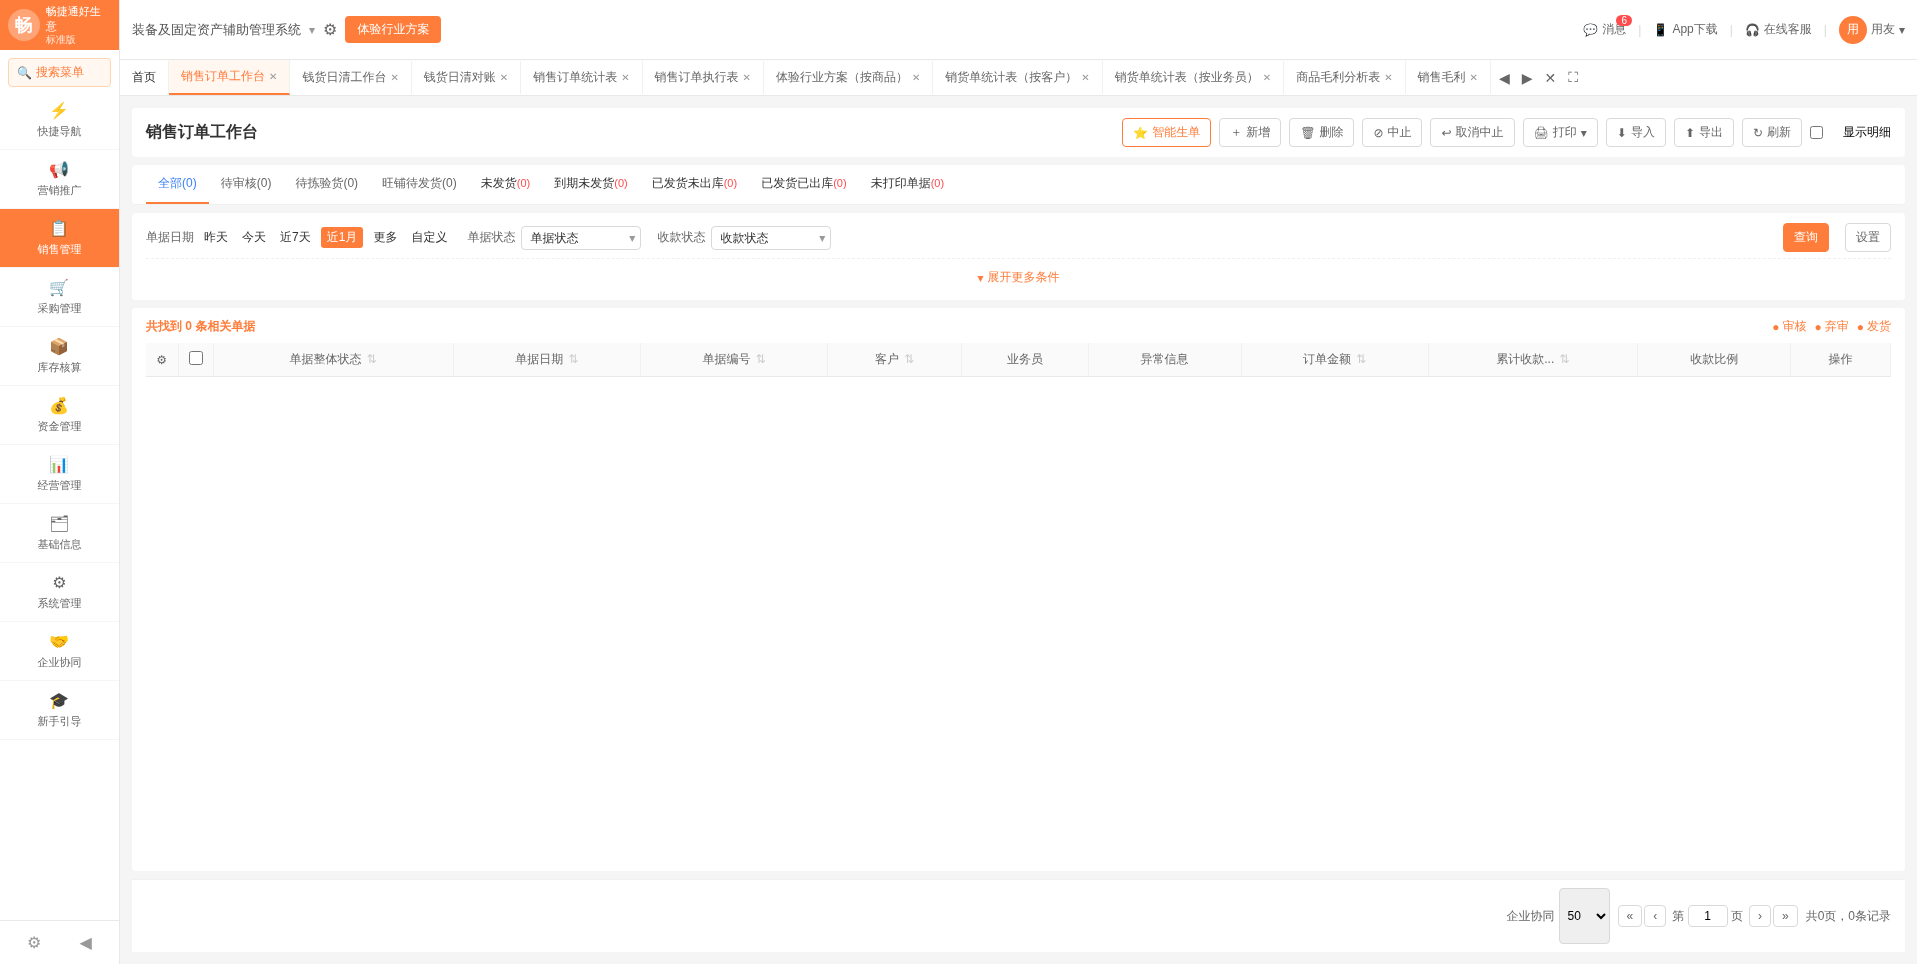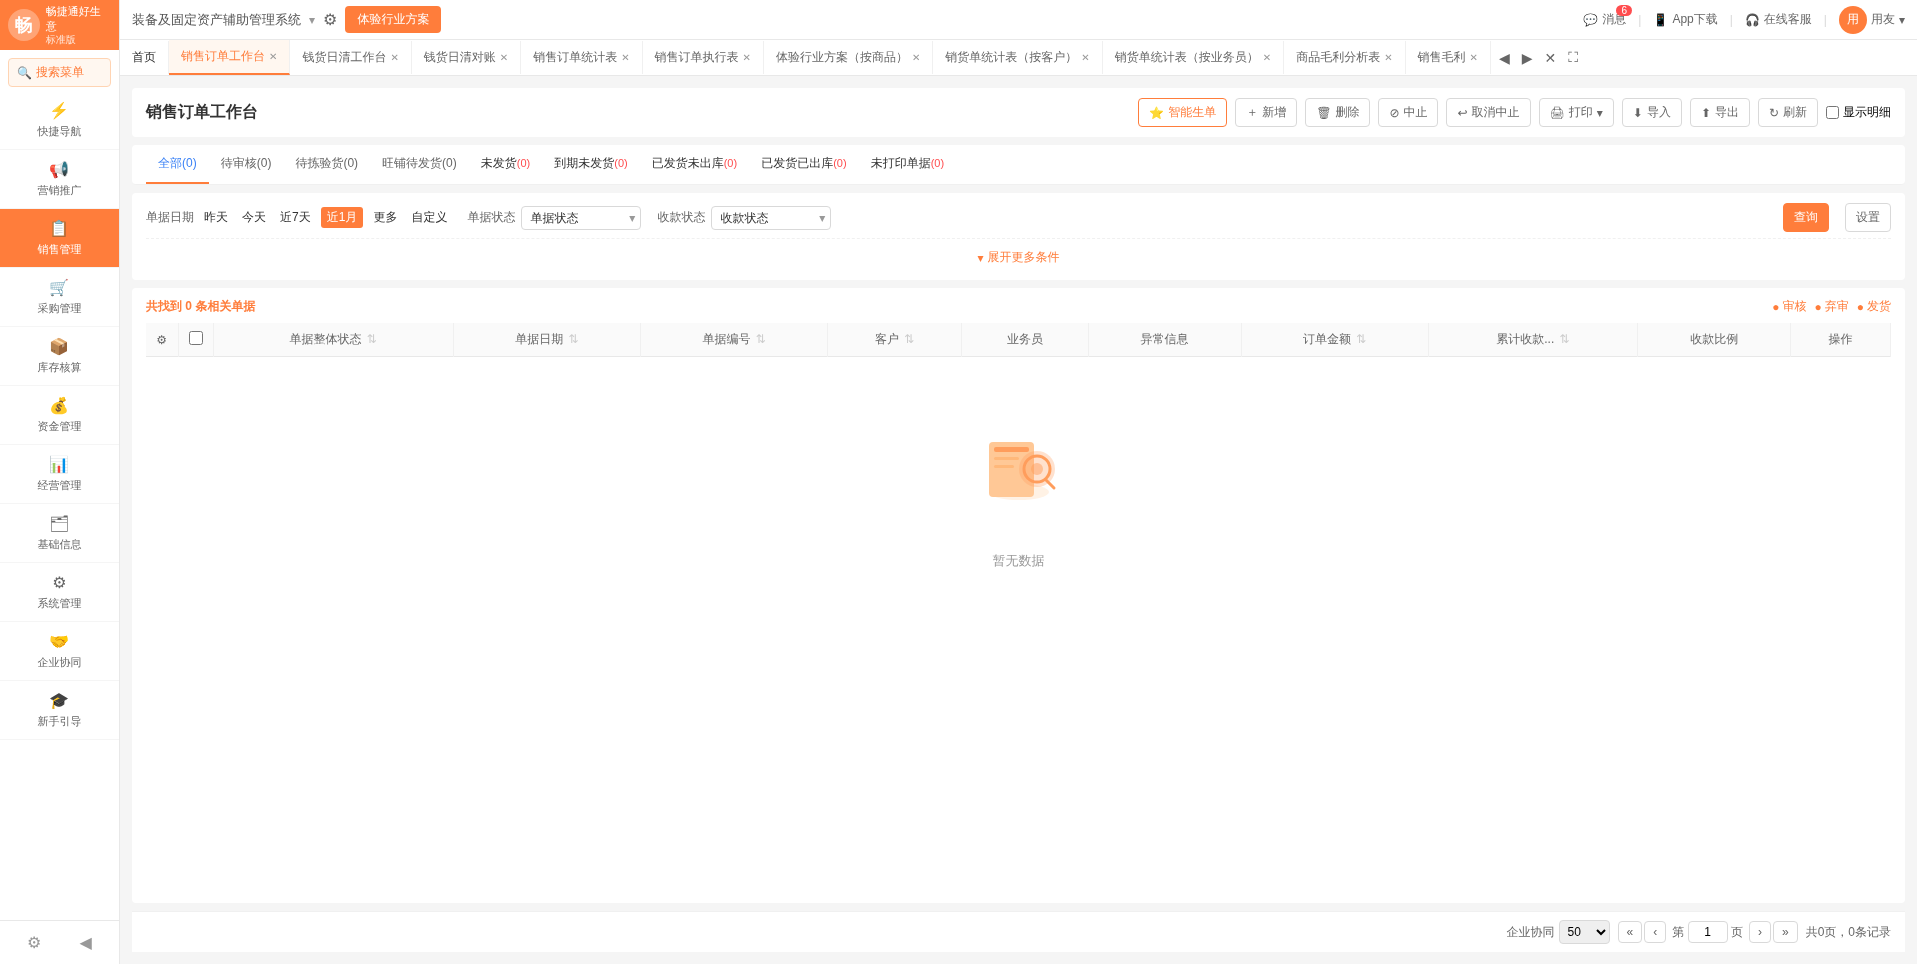--- a/index.html
+++ b/index.html
@@ -16,21 +16,21 @@
     .sidebar-item { padding: 10px 8px; cursor: pointer; display: flex; flex-direction: column; align-items: center; gap: 4px; color: #666; font-size: 11px; border-bottom: 1px solid #f5f5f5; }
     .sidebar-item.active { background: #ff7d3b; color: white; }
     .sidebar-item-icon { font-size: 16px; }
     .sidebar-bottom { padding: 8px; display: flex; justify-content: space-around; border-top: 1px solid #e8e8e8; }
     .sidebar-bottom-btn { cursor: pointer; color: #999; font-size: 16px; padding: 4px; }
 
     
     .main { flex: 1; display: flex; flex-direction: column; overflow: hidden; }
 
     
-    .topbar { height: 40px; background: white; border-bottom: 1px solid #e8e8e8; display: flex; align-items: center; padding: 0 12px; gap: 8px; }
+    .topbar { height: 60px; background: white; border-bottom: 1px solid #e8e8e8; display: flex; align-items: center; padding: 0 12px; gap: 8px; }
     .topbar-title-text { font-size: 13px; color: #555; }
     .topbar-industry-btn { background: #ff7d3b; color: white; border: none; border-radius: 4px; padding: 5px 12px; cursor: pointer; font-size: 12px; }
     .topbar-actions { display: flex; align-items: center; gap: 12px; }
     .topbar-action { display: flex; align-items: center; gap: 4px; color: #666; cursor: pointer; font-size: 12px; position: relative; }
     .topbar-action .badge { background: #ff4d4f; color: white; border-radius: 10px; padding: 0 4px; font-size: 10px; position: absolute; top: -6px; right: -6px; min-width: 16px; text-align: center; }
     .topbar-avatar { width: 28px; height: 28px; background: #ff7d3b; border-radius: 50%; display: flex; align-items: center; justify-content: center; color: white; font-size: 12px; cursor: pointer; }
     .topbar-gear { color: #666; cursor: pointer; font-size: 16px; }
 
     
     .tabs-bar { background: white; border-bottom: 1px solid #e8e8e8; display: flex; align-items: center; overflow: hidden; }
@@ -88,21 +88,21 @@
     .col-checkbox { width: 32px; text-align: center; }
     .checkbox { width: 14px; height: 14px; cursor: pointer; }
 
     
     .empty-state { display: flex; flex-direction: column; align-items: center; justify-content: center; padding: 60px 20px; gap: 16px; }
     .empty-text { color: #999; font-size: 13px; }
 
     
     .pagination { background: white; padding: 8px 14px; border-top: 1px solid #f0f0f0; display: flex; align-items: center; justify-content: flex-end; gap: 8px; }
     .pagination-size { display: flex; align-items: center; gap: 4px; font-size: 12px; color: #666; }
-    .pagination-select { border: 1px solid #d9d9d9; border-radius: 4px; padding: 3px 4px; font-size: 12px; }
+    .pagination-select { border: 1px solid #d9d9d9; border-radius: 4px; padding: 19px 4px; font-size: 12px; }
     .pagination-nav { display: flex; align-items: center; gap: 2px; }
     .pagination-btn { padding: 3px 8px; border: 1px solid #d9d9d9; border-radius: 4px; cursor: pointer; background: white; color: #666; font-size: 12px; }
     .pagination-btn:disabled { color: #ccc; cursor: not-allowed; }
     .pagination-input { width: 40px; border: 1px solid #d9d9d9; border-radius: 4px; padding: 3px 4px; text-align: center; font-size: 12px; }
     .pagination-info { font-size: 12px; color: #666; }
 
     
     ::-webkit-scrollbar { width: 6px; height: 6px; }
     ::-webkit-scrollbar-track { background: #f1f1f1; }
     ::-webkit-scrollbar-thumb { background: #ccc; border-radius: 3px; }
@@ -301,21 +301,21 @@
           <span>导入</span>
         </button>
         <button class="btn">
           <span>⬆</span>
           <span>导出</span>
         </button>
         <button class="btn">
           <span>↻</span>
           <span>刷新</span>
         </button>
-        <label style="display:flex;align-items:center;gap:4px;cursor:pointer;">
+        <label style="display:flex;align-items:center;gap:20px;cursor:pointer;">
           <input type="checkbox" style="cursor: pointer;">
           <span>显示明细</span>
         </label>
       </div>
     </div>
 
     <div class="filter-tabs">
       <div class="filter-tab active">
         <span>全部</span>(<span>0</span>)
       </div>
@@ -459,37 +459,20 @@
             </th>
             <th>
               <span>操作</span>
             </th>
           </tr>
         </thead>
         <tbody>
         </tbody>
       </table>
 
-      <div class="empty-state">
-        <div style="font-size:80px;color:#ffd4a8;">
-          
-          <svg width="100" height="100" viewBox="0 0 100 100" fill="none" xmlns="http://www.w3.org/2000/svg">
-            <ellipse cx="50" cy="75" rx="30" ry="8" fill="#ffe5cc" opacity="0.5"></ellipse>
-            <rect x="20" y="25" width="45" height="55" rx="4" fill="#ffc896"></rect>
-            <rect x="25" y="30" width="35" height="5" rx="2" fill="#ff9d5c"></rect>
-            <rect x="25" y="40" width="25" height="3" rx="1.5" fill="#ffb87a"></rect>
-            <rect x="25" y="48" width="20" height="3" rx="1.5" fill="#ffb87a"></rect>
-            <circle cx="68" cy="52" r="18" fill="#ff9d5c" opacity="0.3"></circle>
-            <circle cx="68" cy="52" r="13" fill="none" stroke="#ff9d5c" stroke-width="3"></circle>
-            <line x1="77" y1="63" x2="85" y2="71" stroke="#ff9d5c" stroke-width="3" stroke-linecap="round"></line>
-            <circle cx="68" cy="52" r="6" fill="#ff9d5c" opacity="0.5"></circle>
-          </svg>
-        </div>
-        <span class="empty-text">暂无数据</span>
-      </div>
     </div>
 
     <div class="pagination">
       <div class="pagination-size">
         <span>企业协同</span>
         <select class="pagination-select">
           <option>50</option>
           <option>10</option>
           <option>20</option>
           <option>100</option>

